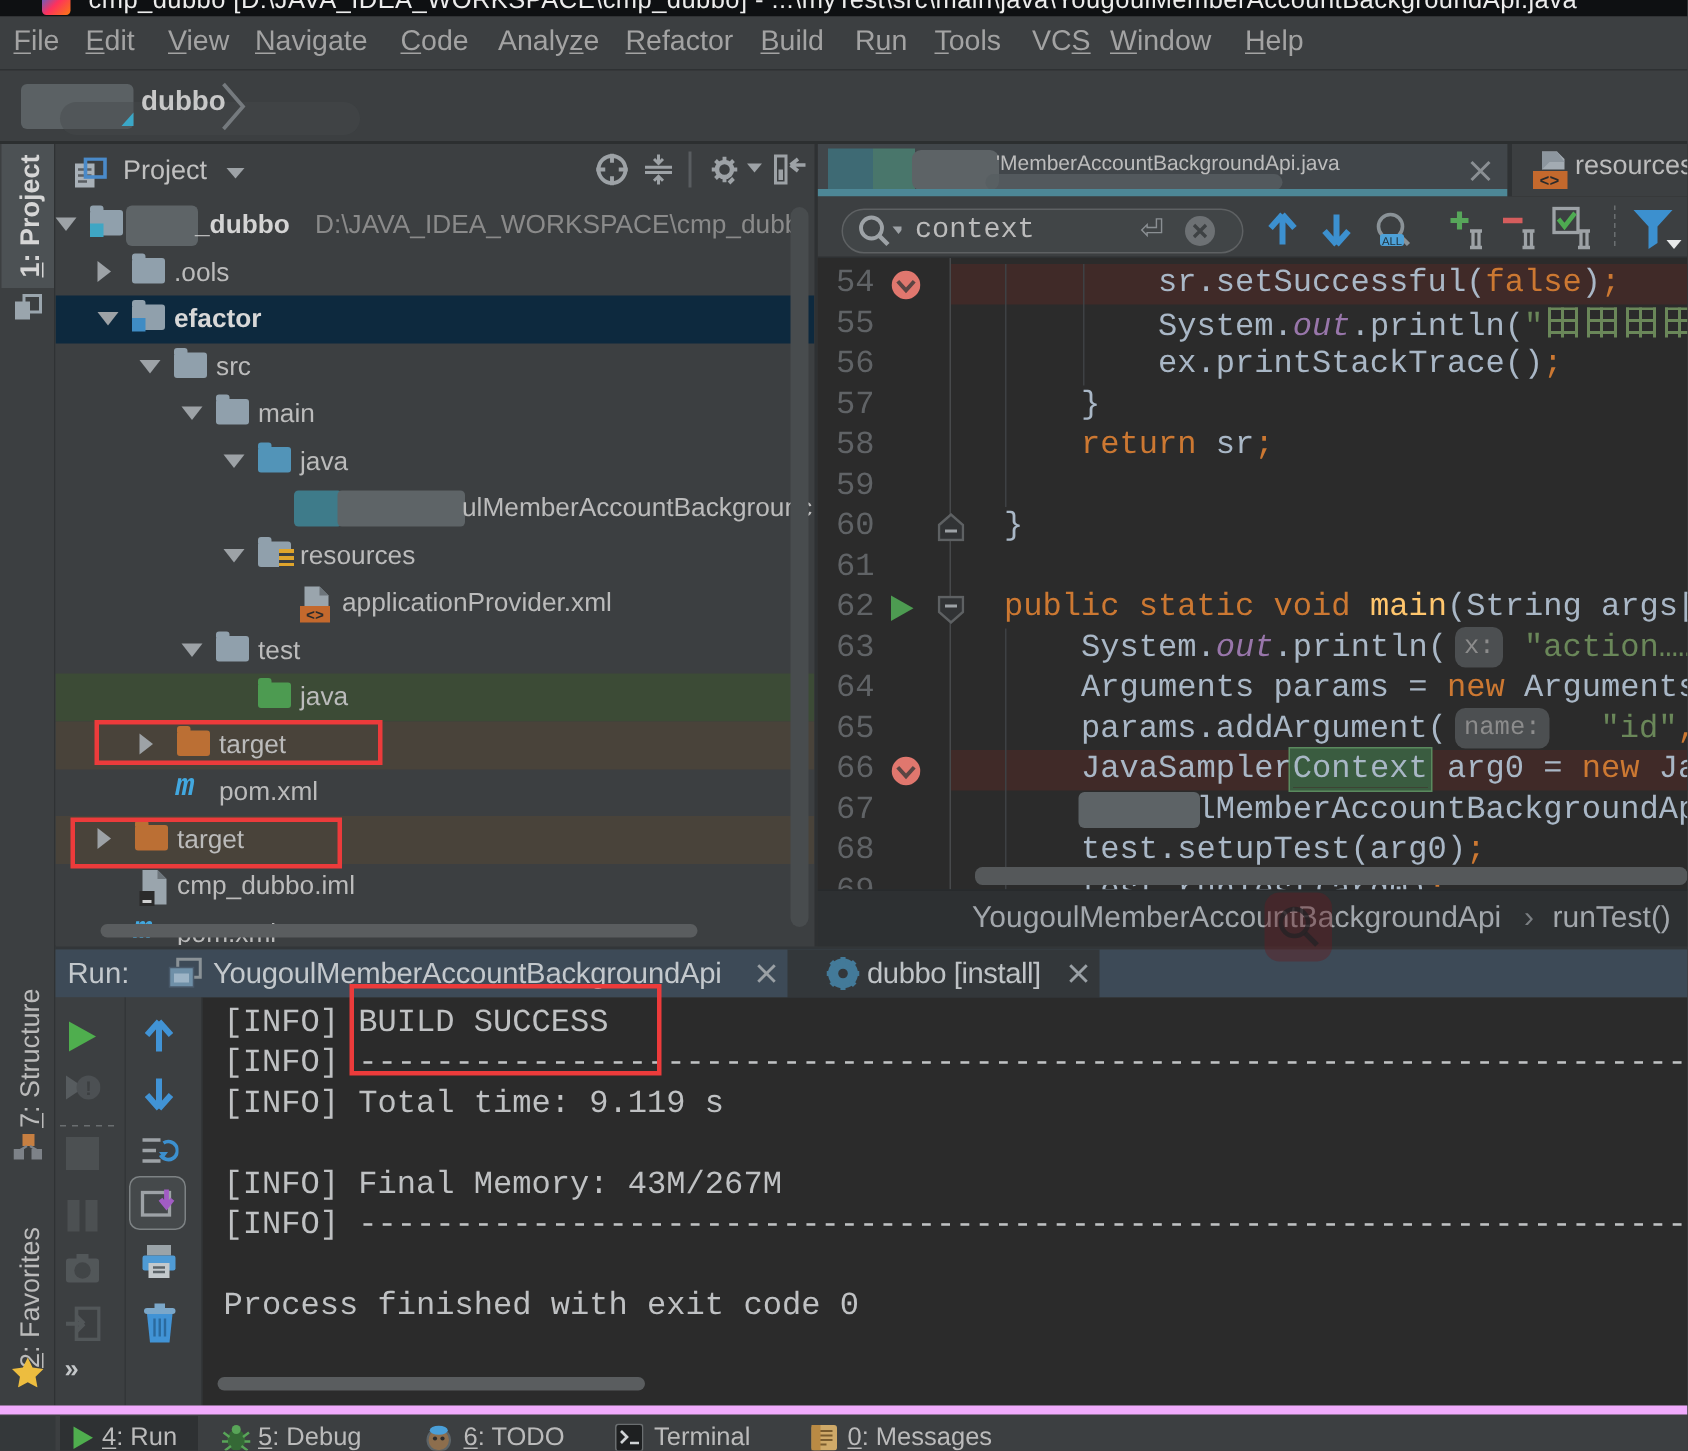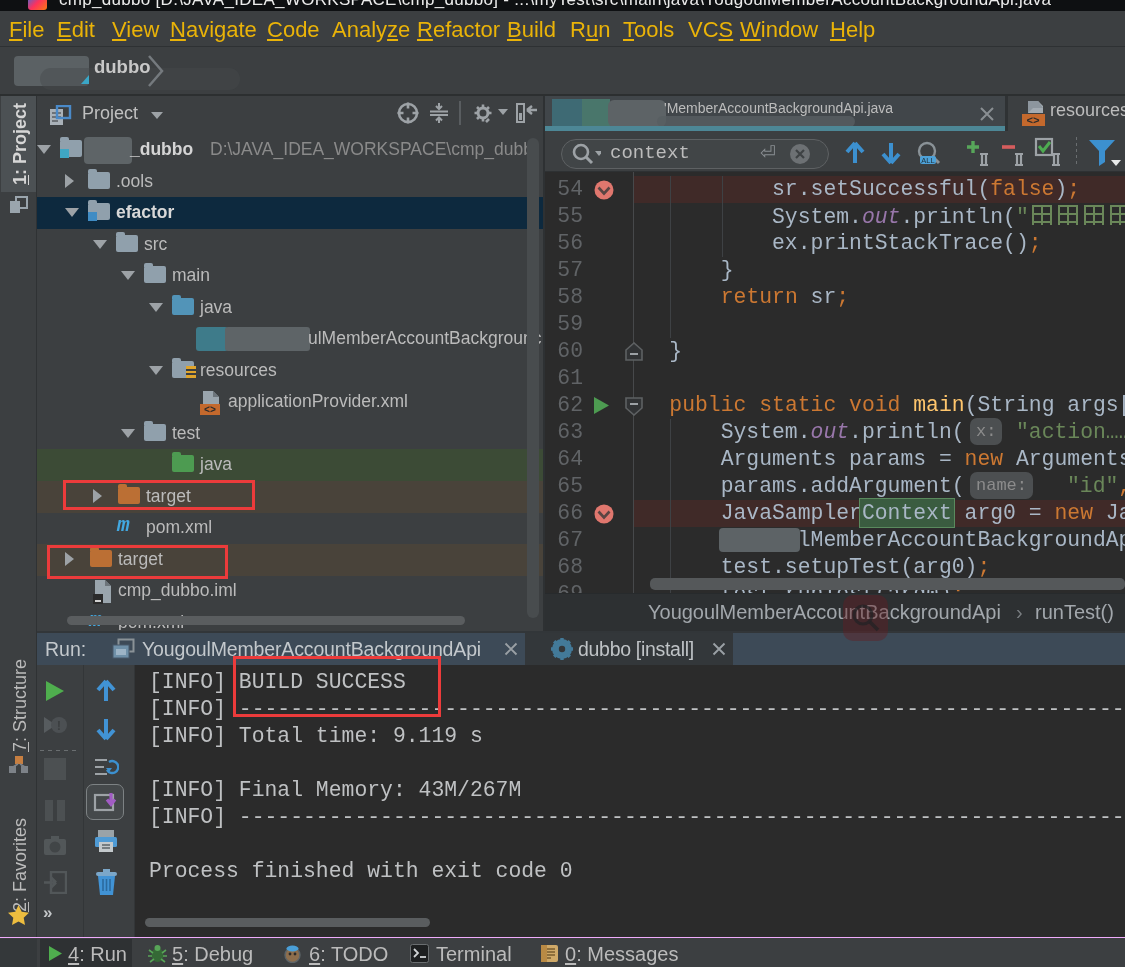--- a/index.html
+++ b/index.html
@@ -9,21 +9,21 @@
 body { position:relative; }
 .mono { font-family:"Liberation Mono", monospace; }
 u.mn { text-decoration:underline; text-underline-offset:2px; }
 
 #titlebar { left:0; top:0; width:1125px; height:11px; background:#0e1012; overflow:hidden; }
 #titlebar .txt { position:absolute; left:59px; top:-10px; color:#ececec; font-size:17px; white-space:nowrap; letter-spacing:0.3px; }
 #titlebar .logo { position:absolute; left:28px; top:-9px; width:19px; height:19px; border-radius:3px;
   background:linear-gradient(135deg,#087cfa 0%,#fe315d 55%,#f97a12 100%); }
 
 #menubar { left:0; top:11px; width:1125px; height:36px; background:#3c3f41; border-bottom:1px solid #2e3133; }
-#menubar span { position:absolute; top:6px; color:#eab308; font-size:22px; }
+#menubar span { position:absolute; top:6px; color:#a3a3a3; font-size:19px; }
 
 #navbar { left:0; top:48px; width:1125px; height:48px; background:#3c3f41; border-bottom:2px solid #2c2f30; }
 
 #stripe { left:0; top:96px; width:37px; height:841px; background:#3c3f41; border-right:1px solid #2f3234; }
 .vlabel { position:absolute; color:#bbbbbb; font-size:18px; white-space:nowrap;
   transform:rotate(-90deg); transform-origin:left top; left:10px; }
 
 #project { left:37px; top:96px; width:506px; height:534px; background:#3c3f41; overflow:hidden; }
 #pheader { position:absolute; left:0; top:0; width:506px; height:39px; }
 .trow { position:absolute; left:0; width:506px; height:32px; color:#bbbbbb; font-size:17.5px; }
@@ -58,21 +58,21 @@
   border-top:1px solid #272a2c; color:#a2a7ac; font-size:20px; }
 
 #runpanel { left:37px; top:631px; width:1088px; height:306px; }
 #runheader { position:absolute; left:0; top:2px; width:1088px; height:32px; background:#3d4a57; }
 #runtools { position:absolute; left:0; top:34px; width:98px; height:272px; background:#3c3f41; }
 #console { position:absolute; left:98px; top:34px; width:990px; height:276px; background:#2b2b2b; }
 .con { position:absolute; left:14px; white-space:pre; font-family:"Liberation Mono",monospace;
   font-size:21.4px; line-height:27px; color:#bfc1c3; }
 
 #statusbar { left:0; top:937px; width:1125px; height:30px; background:#3c3f41;
-  border-top:1px solid #f0abfc; color:#bbbbbb; font-size:20px; }
+  border-top:6px solid #f0abfc; color:#bbbbbb; font-size:17px; }
 #statusbar span.itm { position:absolute; top:5px; }
 .scroll { position:absolute; background:#5a5d5f; border-radius:5px; }
 </style>
 </head>
 <body>
 <div class="abs" id="titlebar">
   <div class="logo"></div>
   <div class="txt">cmp_dubbo [D:\JAVA_IDEA_WORKSPACE\cmp_dubbo] - ...\myTest\src\main\java\YougoulMemberAccountBackgroundApi.java</div>
 </div>
 <div class="abs" id="menubar">

